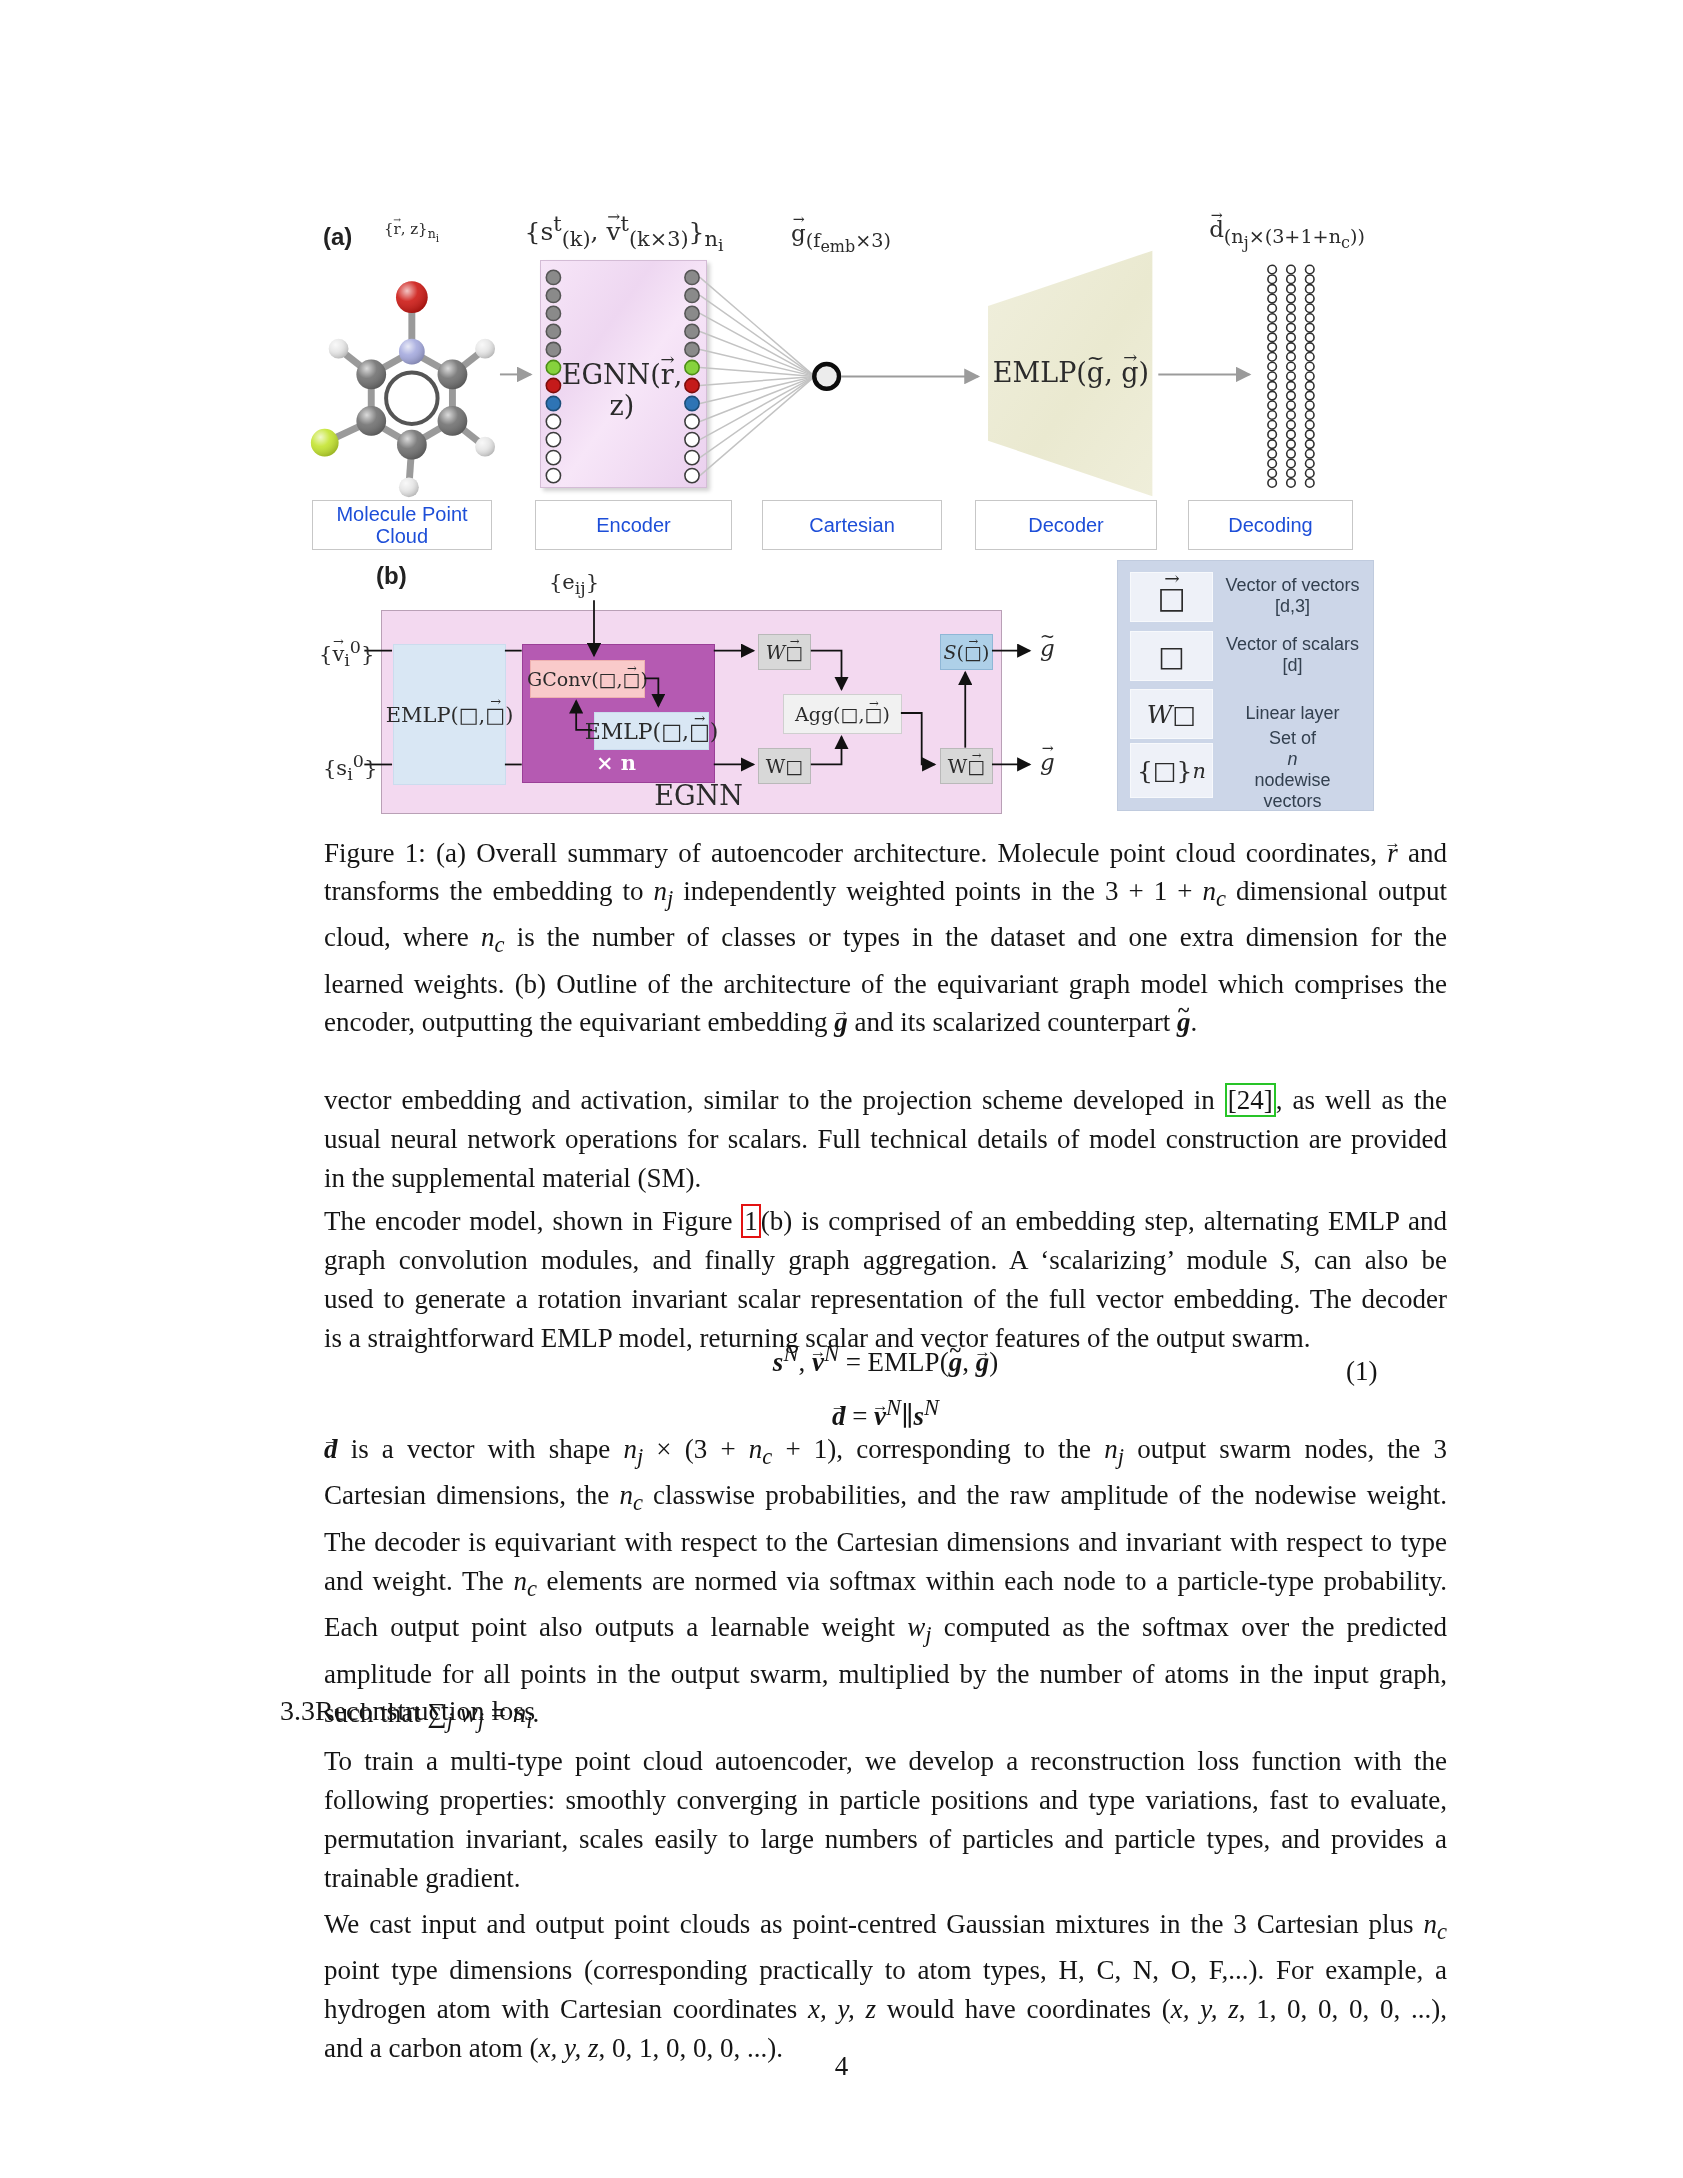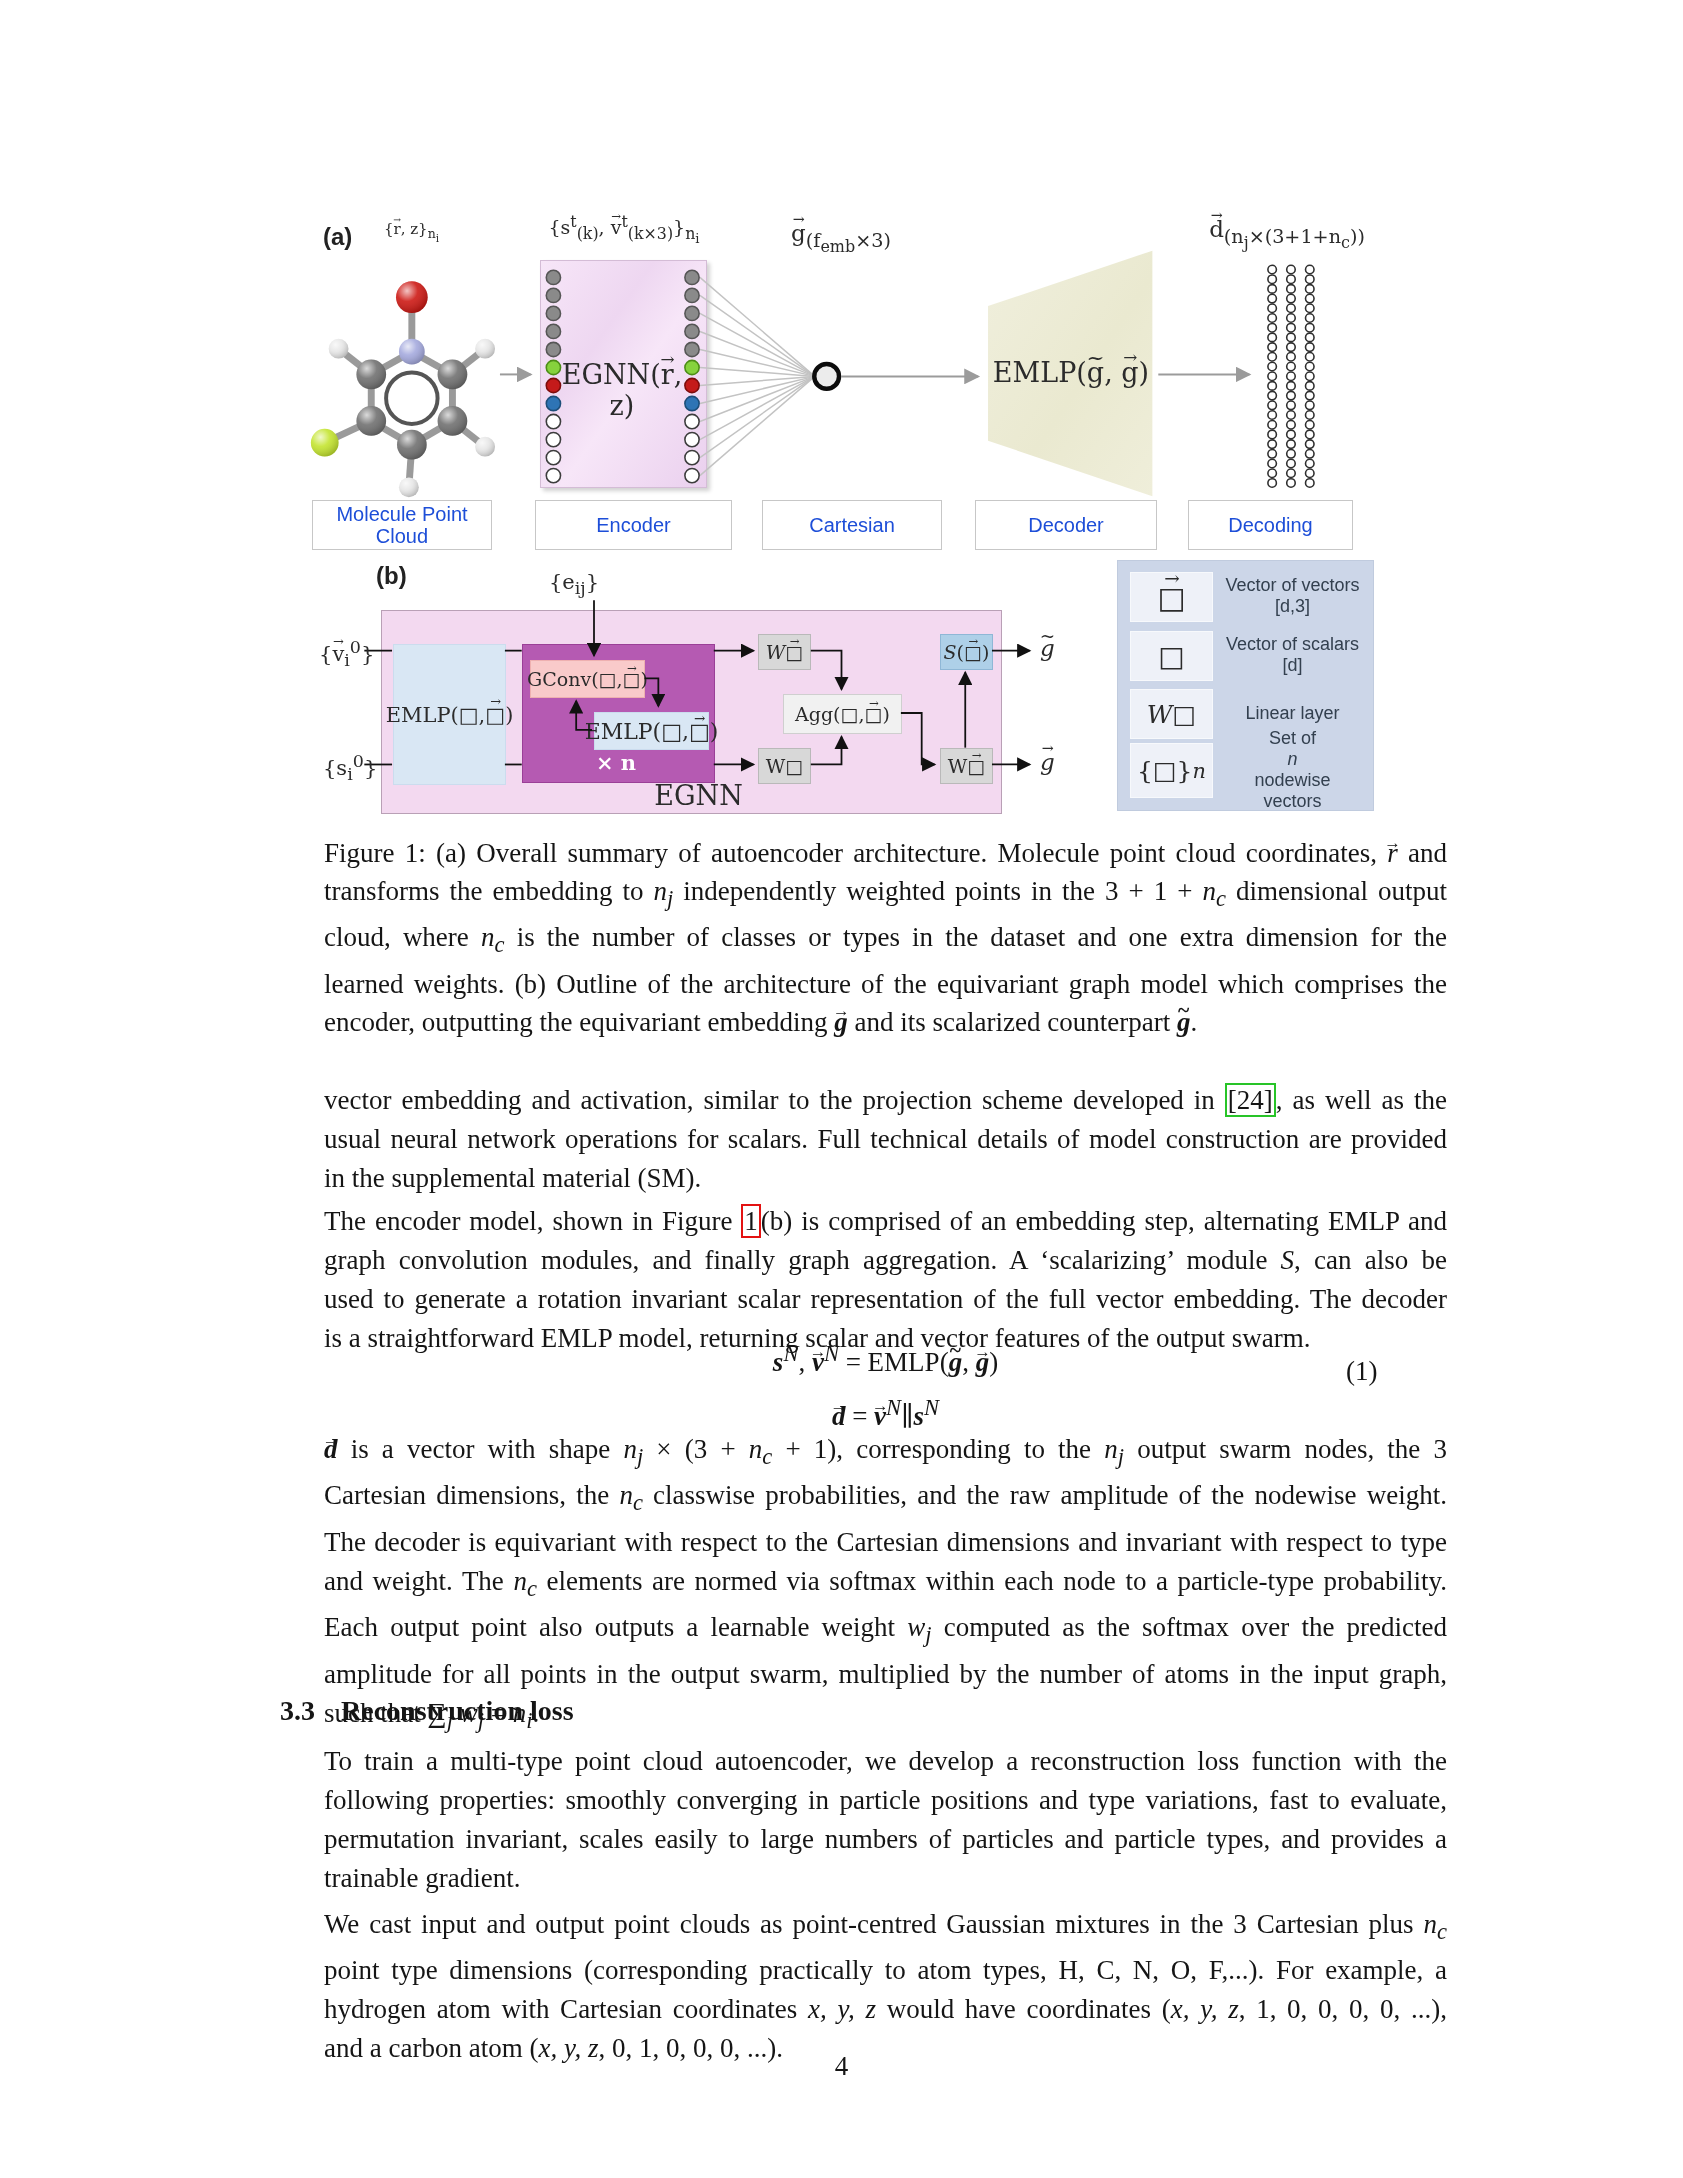--- a/index.html
+++ b/index.html
@@ -67,22 +67,22 @@
               display:flex;flex-direction:column;justify-content:center;}
 
   
   .txt{position:absolute;left:280px;width:1123px;font-size:27px;margin-left:44px;}
   .tline{width:100%;text-align:justify;text-align-last:justify;white-space:nowrap;}
   .tline.last{text-align-last:left;}
   .cap .tline{line-height:38px;}
   .body-par .tline{line-height:39px;}
   .eq-line{text-align:center;font-size:27px;line-height:46px;}
   .eq-num{position:absolute;left:1346px;top:1356px;font-size:27px;}
-  .sec-head{position:absolute;left:280px;top:1695px;font-size:28px;font-weight:bold;
-            display:flex;gap:26px;}
+  .sec-head{position:absolute;left:280px;top:1695px;font-size:28px;font-weight:normal;
+            display:flex;}
   .page-num{position:absolute;left:0;top:2051px;width:1683px;text-align:center;font-size:27px;}
 </style>
 </head>
 <body>
 
 <div id="page">
 
   <div>
 
     <div class="encoder-box"></div>
@@ -318,21 +318,21 @@
         <path d="M 819,772 h 31 v -28" marker-end="url(#arrB)"></path>
         <path d="M 910,720 h 21 v 52 h 13" marker-end="url(#arrB)"></path>
         <line x1="975" y1="755" x2="975" y2="679" marker-end="url(#arrB)"></line>
         <line x1="1002" y1="657" x2="1040" y2="657" marker-end="url(#arrB)"></line>
         <line x1="1002" y1="772" x2="1040" y2="772" marker-end="url(#arrB)"></line>
       </g>
     </svg>
 
     <div class="abs panel-tag" style="left:323px;top:223px;">(a)</div>
     <div class="abs figmath ctr" style="left:342px;top:220px;width:139px;font-size:15px;">{<v-over>r</v-over>, z}<sub>n<sub>i</sub></sub></div>
-    <div class="abs figmath ctr" style="left:515px;top:212px;width:218px;font-size:19px;">{s<sup>t</sup><sub>(k)</sub>, <v-over>v</v-over><sup>t</sup><sub>(k×3)</sub>}<sub>n<sub>i</sub></sub></div>
+    <div class="abs figmath ctr" style="left:515px;top:212px;width:218px;font-size:25px;">{s<sup>t</sup><sub>(k)</sub>, <v-over>v</v-over><sup>t</sup><sub>(k×3)</sub>}<sub>n<sub>i</sub></sub></div>
     <div class="abs figmath ctr" style="left:762px;top:220px;width:158px;font-size:23px;"><v-over>g</v-over><sub>(f<sub>emb</sub>×3)</sub></div>
     <div class="abs figmath ctr" style="left:1178px;top:216px;width:218px;font-size:23px;"><v-over>d</v-over><sub>(n<sub>j</sub>×(3+1+n<sub>c</sub>))</sub></div>
     <div class="egnn-a-label figmath">EGNN(<v-over>r</v-over>, z)</div>
     <div class="emlp-a-label figmath">EMLP(<t-over>g</t-over>, <v-over>g</v-over>)</div>
 
     <div class="stage-box" style="left:312px;width:178px;">Molecule Point<br>Cloud</div>
     <div class="stage-box" style="left:535px;width:195px;">Encoder</div>
     <div class="stage-box" style="left:762px;width:178px;">Cartesian</div>
     <div class="stage-box" style="left:975px;width:180px;">Decoder</div>
     <div class="stage-box" style="left:1188px;width:163px;">Decoding</div>

